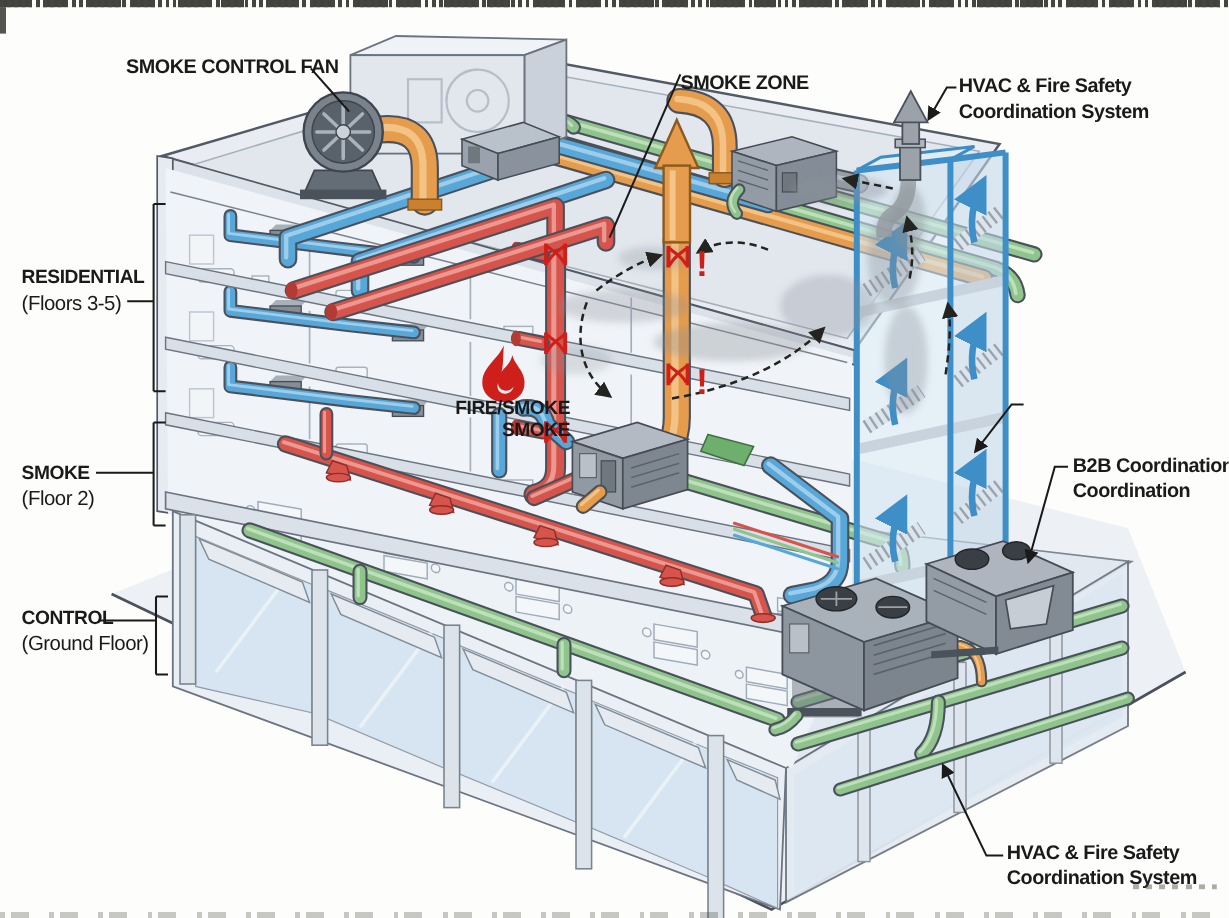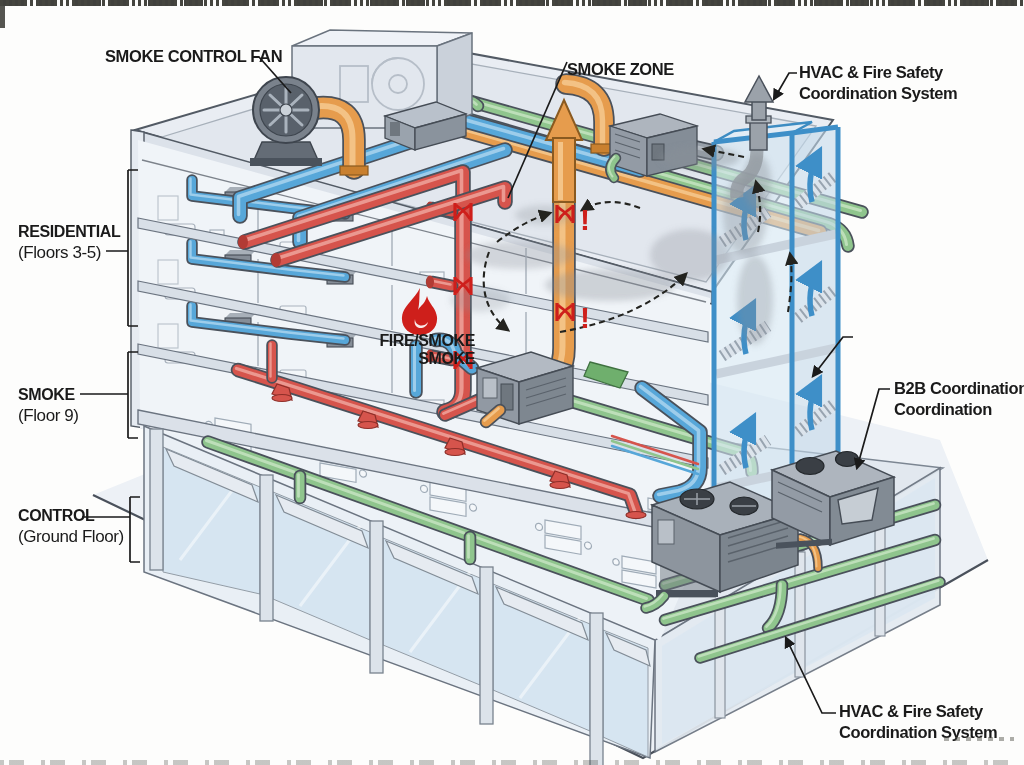--- a/index.html
+++ b/index.html
@@ -533,21 +533,21 @@
   <div>HVAC &amp; Fire Safety</div>
   <div>Coordination System</div>
 </div>
 
 <div class="lbl" style="left:18px;top:221px;">
   <div class="floor-name">RESIDENTIAL</div>
   <div class="floor-sub">(Floors 3-5)</div>
 </div>
 <div class="lbl" style="left:18px;top:384px;">
   <div class="floor-name">SMOKE</div>
-  <div class="floor-sub">(Floor 9)</div>
+  <div class="floor-sub">(Floor 2)</div>
 </div>
 <div class="lbl" style="left:18px;top:505px;">
   <div class="floor-name">CONTROL</div>
   <div class="floor-sub">(Ground Floor)</div>
 </div>
 
 <div class="lbl damper-lbl" style="left:355px;top:332px;width:120px;">
   <div>FIRE/SMOKE</div>
   <div>SMOKE</div>
 </div>

